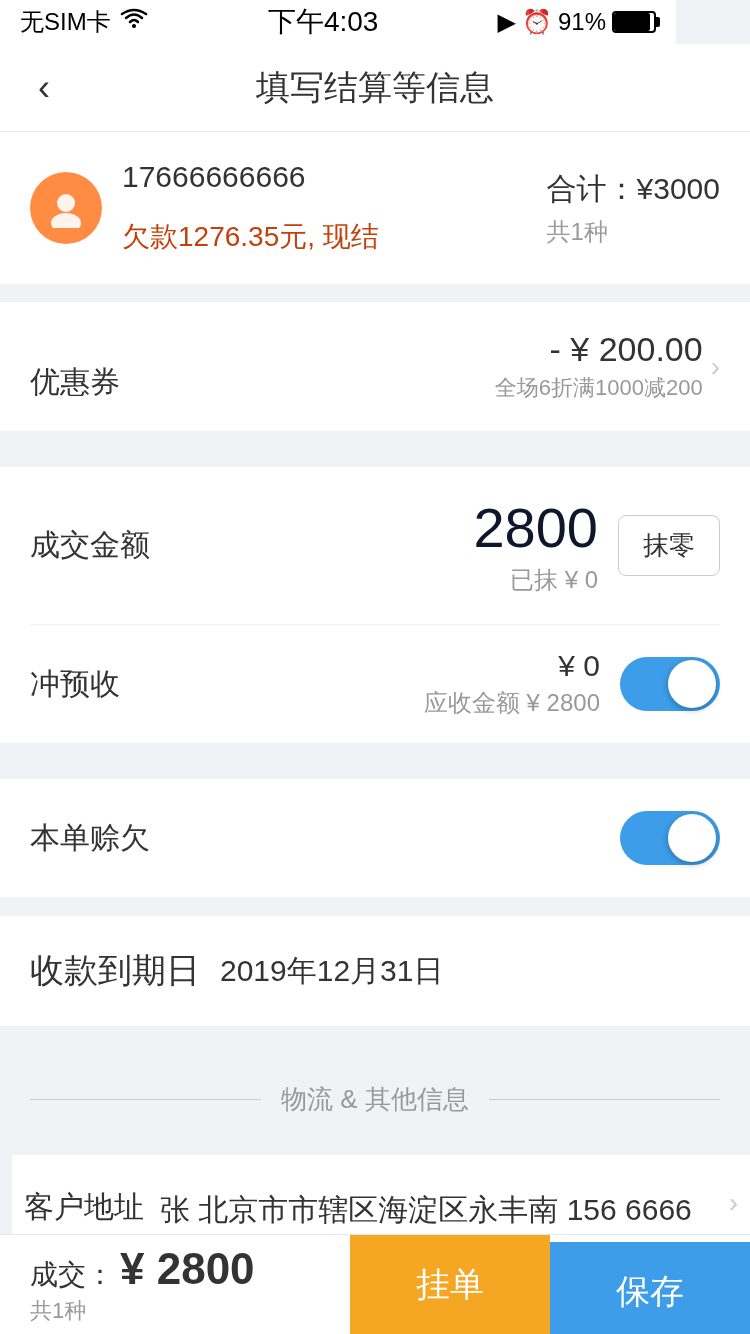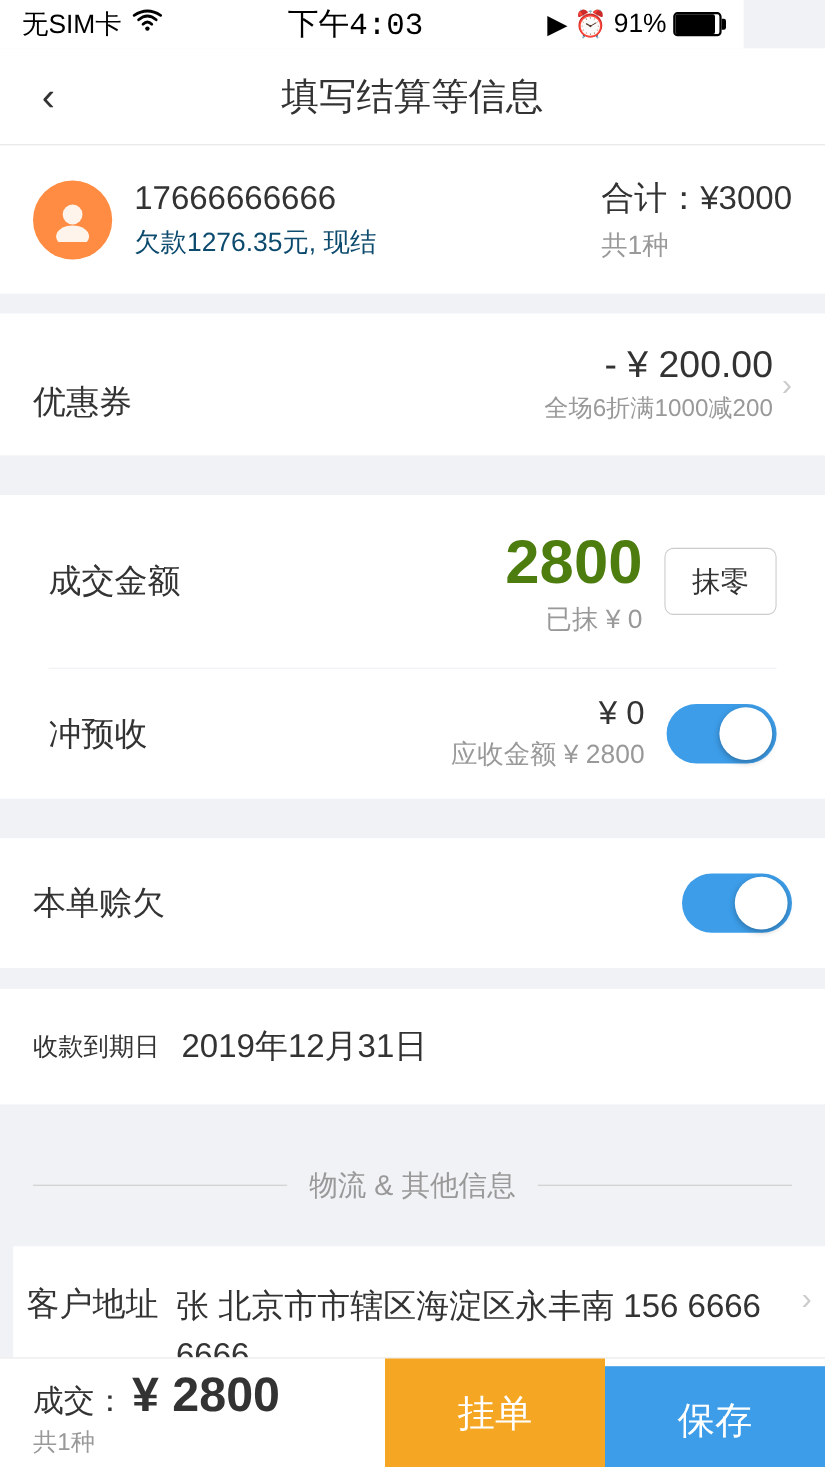--- a/index.html
+++ b/index.html
@@ -20,21 +20,21 @@
       height: 44px;
       background: #fff;
       display: flex;
       align-items: center;
       justify-content: space-between;
       padding: 0 20px;
       font-size: 24px;
       color: #000;
     }
     .status-left { display: flex; align-items: center; gap: 8px; }
-    .status-center { font-size: 28px; font-weight: 500; font-family: Liberation Mono, monospace; }
+    .status-center { font-size: 28px; font-weight: 500; }
     .status-right { display: flex; align-items: center; gap: 6px; font-size: 24px; }
     .battery-icon {
       width: 44px; height: 22px; border: 2px solid #000; border-radius: 4px;
       position: relative; display: inline-flex; align-items: center;
     }
     .battery-icon::after {
       content: ''; position: absolute; right: -6px; top: 50%; transform: translateY(-50%);
       width: 4px; height: 10px; background: #000; border-radius: 0 2px 2px 0;
     }
     .battery-fill {
@@ -83,21 +83,21 @@
     }
     .customer-left { display: flex; align-items: center; gap: 20px; }
     .avatar {
       width: 72px; height: 72px; border-radius: 50%;
       background: #ff8c42;
       display: flex; align-items: center; justify-content: center;
       color: #fff; font-size: 32px;
     }
     .customer-info { display: flex; flex-direction: column; }
     .customer-phone { font-size: 30px; font-weight: 500; color: #333; }
-    .customer-debt { font-size: 24px; color: #0c4a6e; margin-top: 6px; }
+    .customer-debt { font-size: 28px; color: #c2410c; margin-top: 24px; }
     .customer-right { }
     .total-amount { font-size: 30px; color: #333; }
     .total-count { font-size: 24px; color: #999; margin-top: 6px; }
 
     
     .coupon-row {
       display: flex;
       align-items: flex-end;
       justify-content: space-between;
       padding: 28px 30px;
@@ -108,33 +108,33 @@
     .coupon-right { display: flex; align-items: center; gap: 8px; }
     .coupon-value { text-align: right; }
     .coupon-discount { font-size: 34px; color: #333; font-weight: 500; }
     .coupon-desc { font-size: 22px; color: #999; margin-top: 4px; }
     .chevron { font-size: 28px; color: #ccc; }
 
     
     .section-card {
       background: #fff;
       margin-bottom: 18px;
-      padding: 0 44px;
+      padding: 0 30px;
     }
 
     
     .amount-row {
       display: flex;
       align-items: center;
       justify-content: space-between;
       padding: 28px 0;
     }
     .amount-label { font-size: 30px; color: #333; }
     .amount-right { display: flex; align-items: center; gap: 20px; }
-    .amount-value { font-size: 56px; color: #4d7c0f; font-weight: 700; }
+    .amount-value { font-size: 56px; color: #0f172a; font-weight: 400; }
     .round-btn {
       border: 1px solid #ccc;
       border-radius: 8px;
       padding: 12px 24px;
       font-size: 26px;
       color: #333;
       background: #fff;
       cursor: pointer;
     }
     .amount-sub { font-size: 24px; color: #999; text-align: right; margin-top: 4px; }
@@ -188,21 +188,21 @@
 
     
     .duedate-row {
       display: flex;
       align-items: center;
       padding: 32px 30px;
       background: #fff;
       margin-bottom: 18px;
       gap: 20px;
     }
-    .duedate-label { font-size: 23px; color: #333; }
+    .duedate-label { font-size: 34px; color: #333; }
     .duedate-value { font-size: 30px; color: #333; }
 
     
     .address-row {
       display: flex;
       align-items: flex-start;
       justify-content: space-between;
       padding: 32px 12px;
       background: #fff;
       margin-bottom: 18px;

